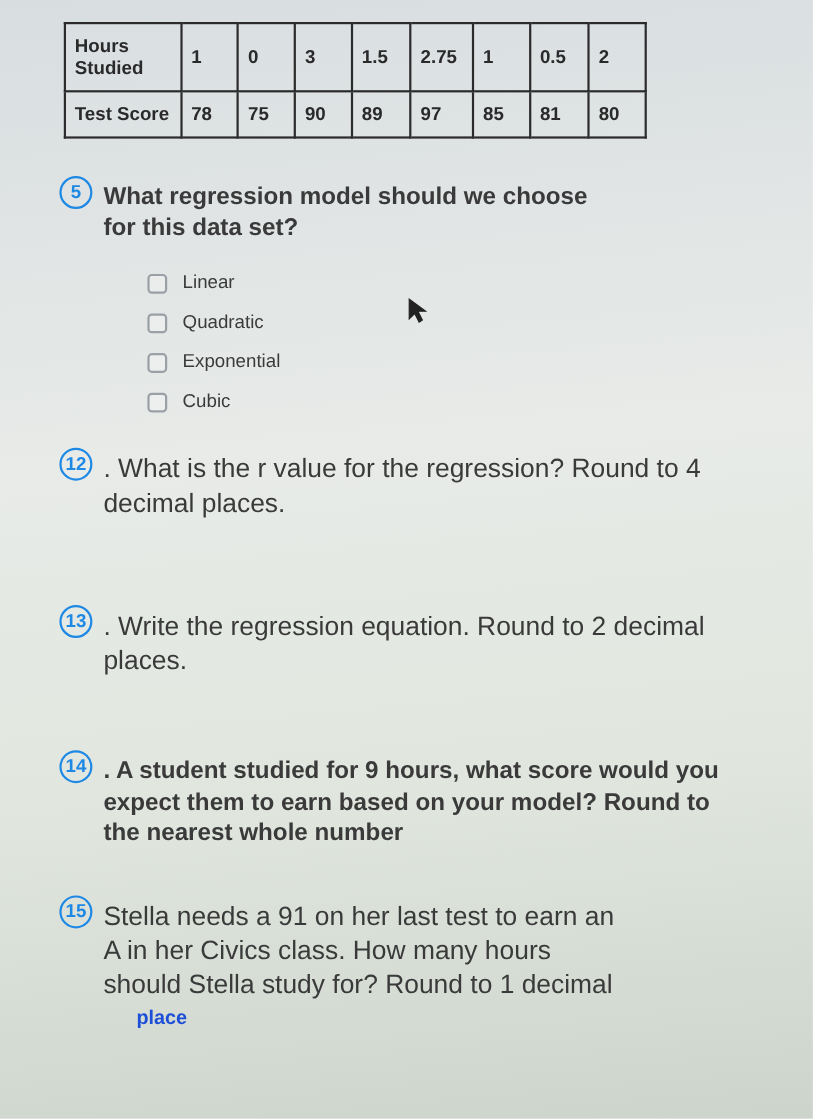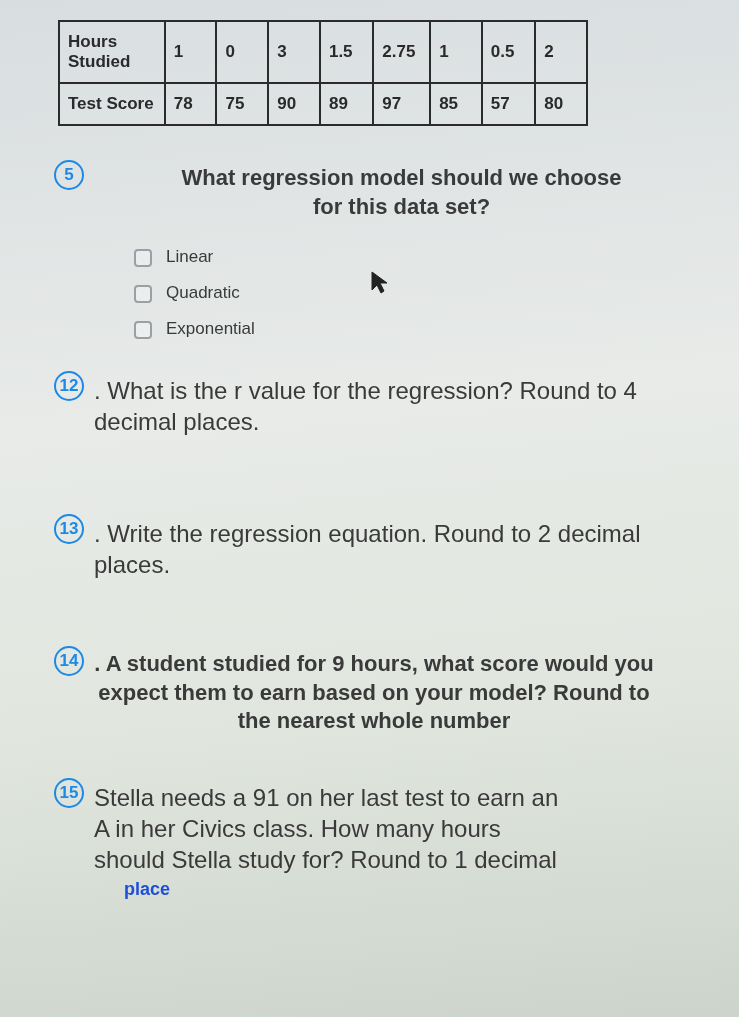--- a/index.html
+++ b/index.html
@@ -53,21 +53,20 @@
     position: absolute;
     left: -6px;
     top: -4px;
   }
   .qtext {
     margin-left: 34px;
     font-size: 22px;
     font-weight: 700;
     color: #3a3a3a;
     line-height: 1.3;
-    text-align: center;
   }
   .qtext-reg {
     margin-left: 34px;
     font-size: 24px;
     color: #3a3a3a;
     line-height: 1.3;
   }
   .options {
     margin-top: 26px;
     margin-left: 74px;
@@ -119,21 +118,21 @@
     <td>2</td>
   </tr>
   <tr>
     <th>Test Score</th>
     <td>78</td>
     <td>75</td>
     <td>90</td>
     <td>89</td>
     <td>97</td>
     <td>85</td>
-    <td>57</td>
+    <td>81</td>
     <td>80</td>
   </tr>
 </tbody>
   </table>
 
 <div class="question">
   <span class="qnum">5</span>
   <div class="qtext">
     <span>What regression model should we choose</span><br>
     <span style="margin-left:-34px;display:inline-block;padding-left:34px;">for this data set?</span>
@@ -143,20 +142,24 @@
       <span class="radio"></span>
       <span>Linear</span>
     </div>
     <div class="option">
       <span class="radio"></span>
       <span>Quadratic</span>
     </div>
     <div class="option">
       <span class="radio"></span>
       <span>Exponential</span>
+    </div>
+    <div class="option">
+      <span class="radio"></span>
+      <span>Cubic</span>
     </div>
   </div>
 </div>
 
 <svg class="cursor" width="20" height="26" viewBox="0 0 20 26">
   <path d="M2 2 L2 20 L7 15 L11 23 L14 21 L10 13 L17 13 Z" fill="#222" stroke="#222"></path>
 </svg>
 
 <div class="question q12">
   <span class="qnum">12</span>

